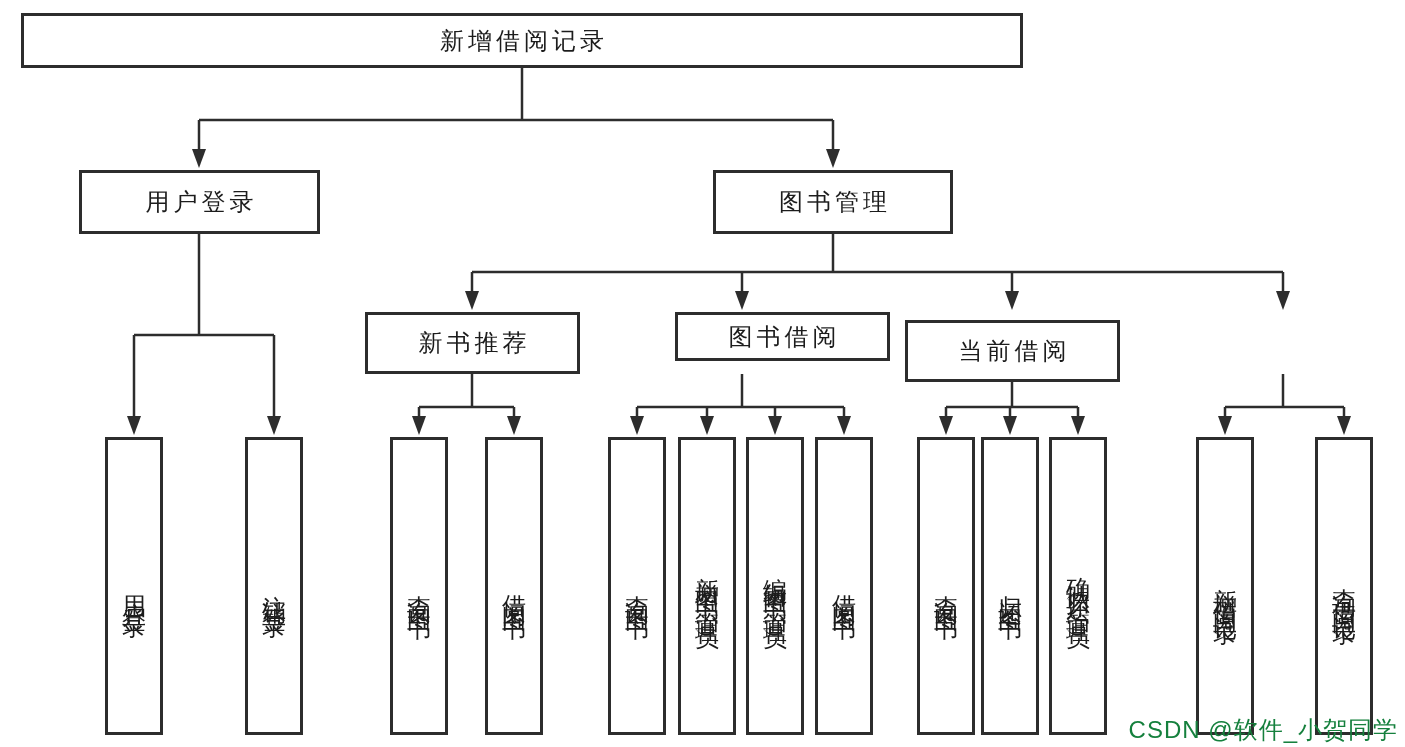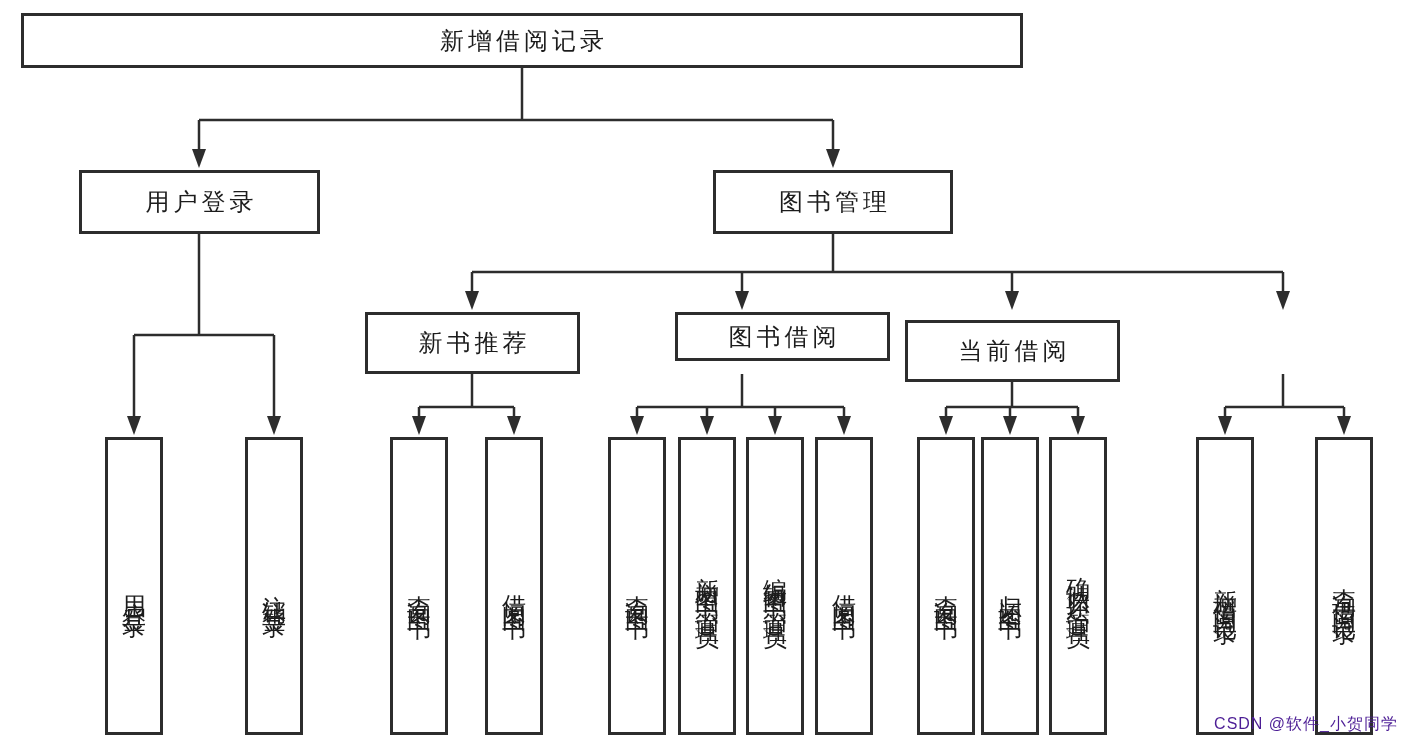--- a/index.html
+++ b/index.html
@@ -45,23 +45,23 @@
     font-size: 24px;
     line-height: 1;
     letter-spacing: 7px;
     margin-bottom: -7px;
     white-space: nowrap;
   }
   .watermark {
     position: absolute;
     top: 714px;
     right: 7px;
-    font-size: 16px;
+    font-size: 24px;
     letter-spacing: 1px;
-    color: #4c1d95;
+    color: #15803d;
     white-space: nowrap;
   }
 </style>
 </head>
 <body>
 
 <div class="canvas">
 
   <svg class="wires" viewBox="0 0 1405 747" xmlns="http://www.w3.org/2000/svg">
     <g stroke="#2d2d2d" stroke-width="2.5" fill="none">

